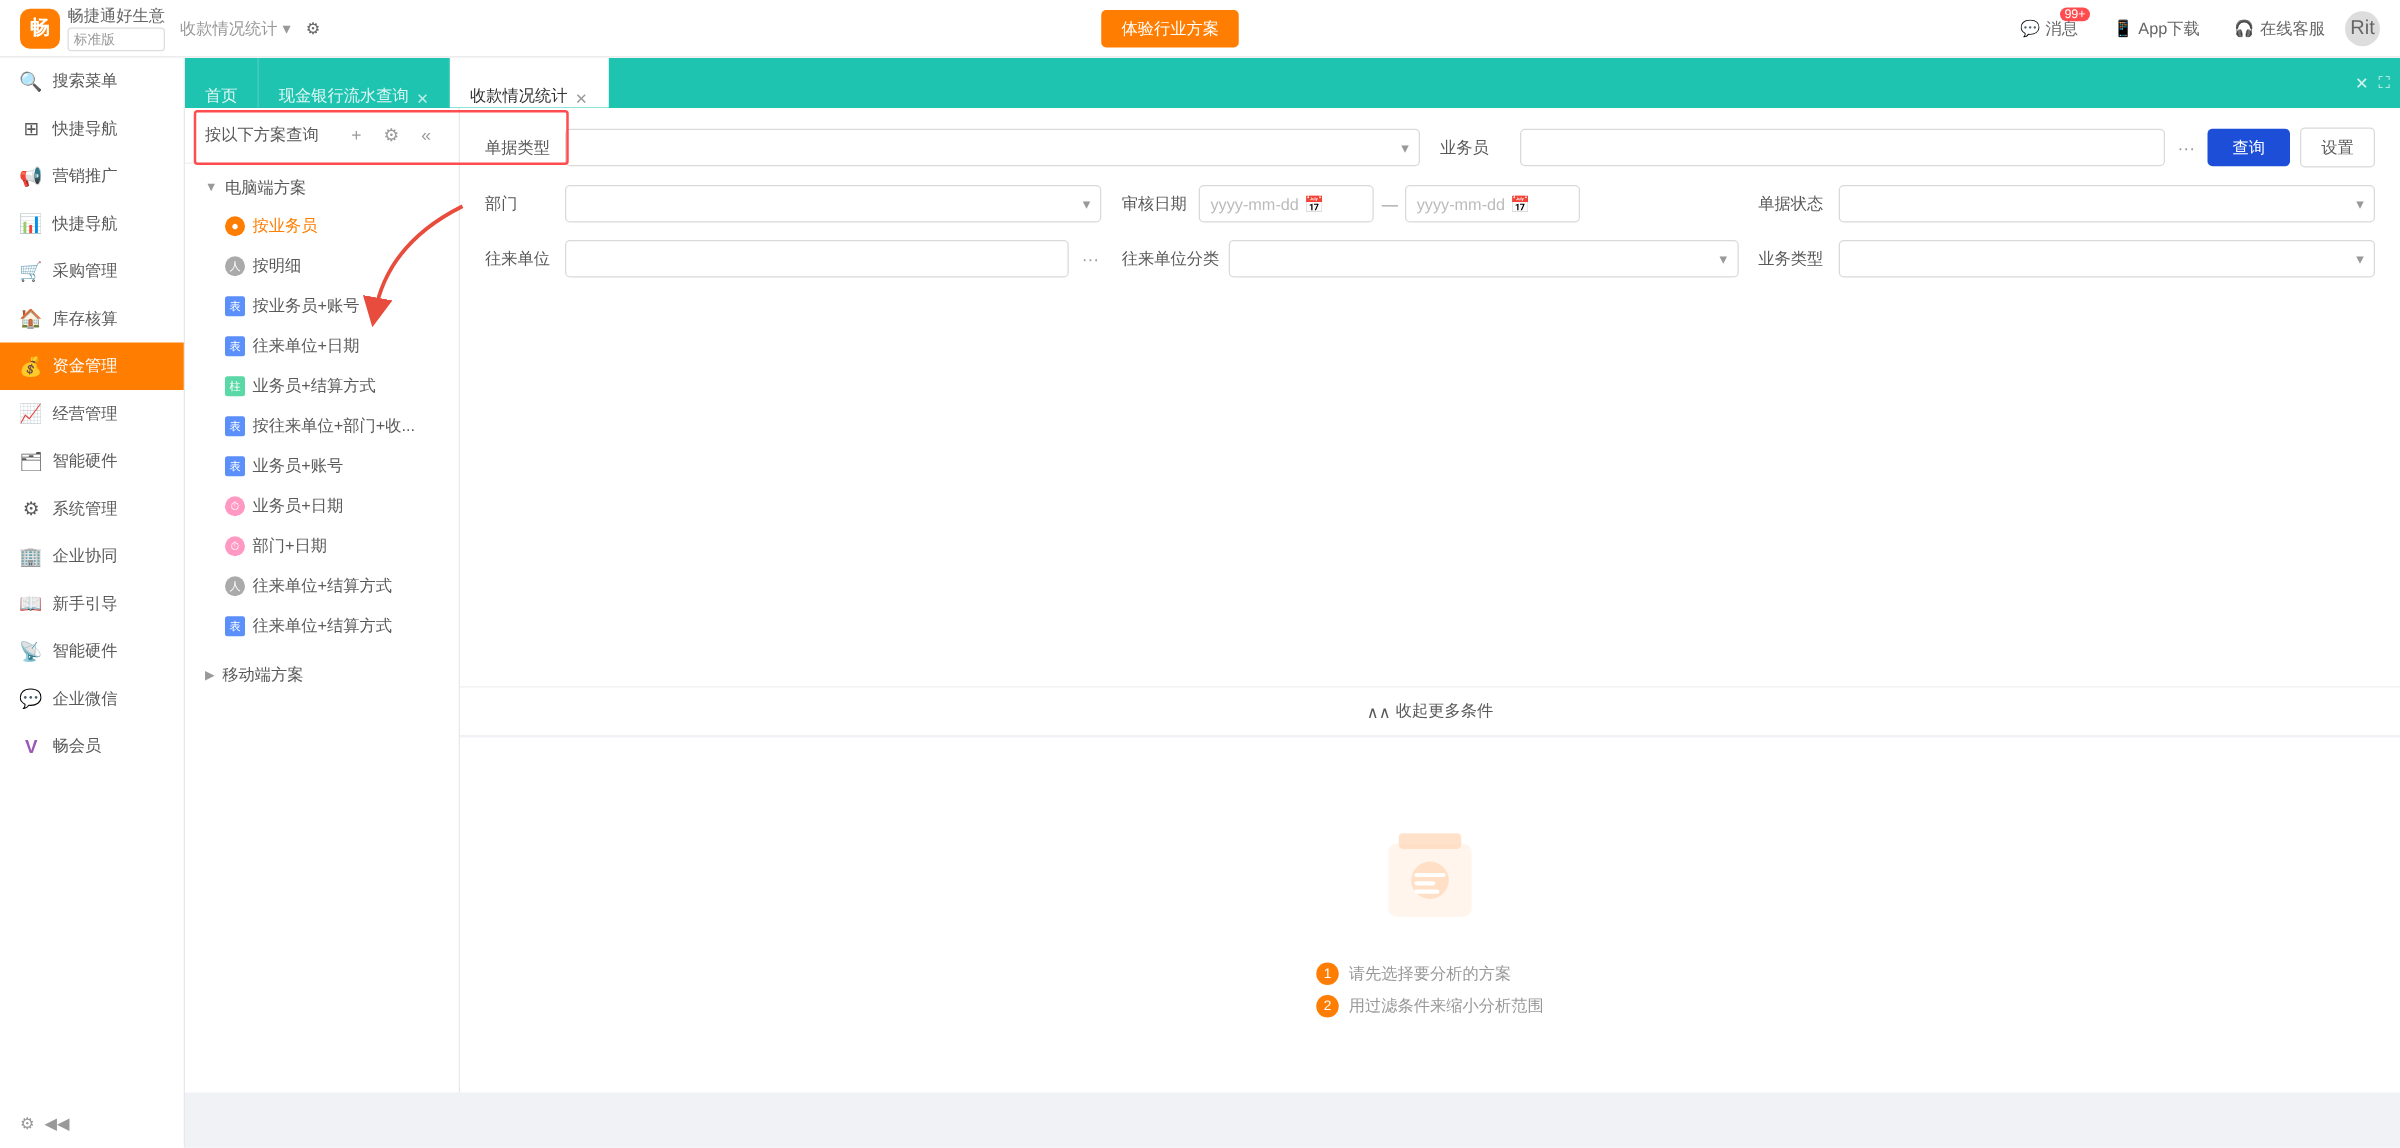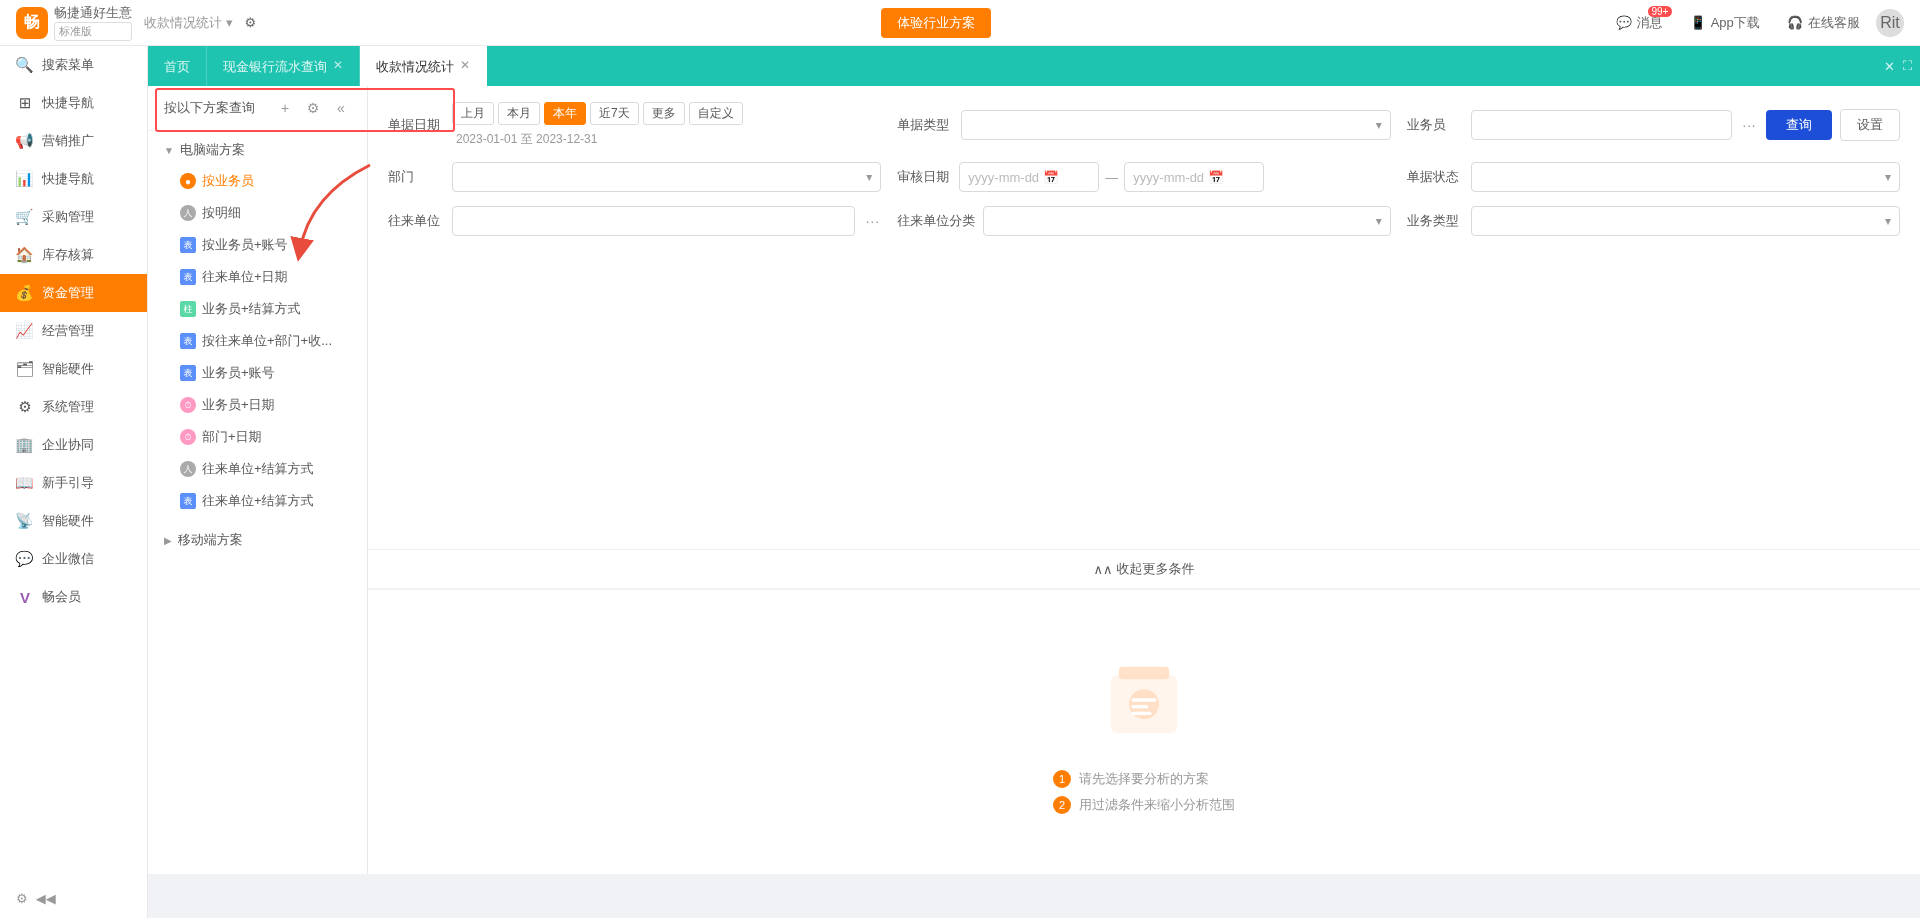--- a/index.html
+++ b/index.html
@@ -63,22 +63,22 @@
       top: 46px; left: 148px; right: 0;
       height: 40px;
       background: #1ec4b0;
       display: flex;
       align-items: center;
       z-index: 80;
     }
     .tab-item {
       height: 40px;
       display: flex;
-      align-items: flex-start;
-      padding: 12px 16px;
+      align-items: flex-end;
+      padding: 0 16px;
       cursor: pointer;
       color: rgba(255,255,255,0.85);
       font-size: 13px;
       gap: 6px;
       border-right: 1px solid rgba(255,255,255,0.2);
     }
     .tab-item.home { background: transparent; }
     .tab-item.active { background: #fff; color: #333; }
     .tab-close { font-size: 12px; color: rgba(255,255,255,0.7); cursor: pointer; }
     .tab-item.active .tab-close { color: #999; }
@@ -491,34 +491,20 @@
           <span class="arrow">▶</span>
           <span>移动端方案</span>
         </div>
       </div>
     </div>
 
     <div style="flex:1;display:flex;flex-direction:column;">
       <div class="filter-panel">
 
         <div class="filter-row">
-          <div class="filter-item" style="min-width:480px;gap:8px">
-            <span class="filter-label">单据日期</span>
-            <div style="display:flex;align-items:center;gap:6px;flex-wrap:wrap">
-              <div class="date-tabs">
-                <button class="date-tab">上月</button>
-                <button class="date-tab">本月</button>
-                <button class="date-tab active">本年</button>
-                <button class="date-tab">近7天</button>
-                <button class="date-tab">更多</button>
-                <button class="date-tab">自定义</button>
-              </div>
-              <span class="date-range-text">2023-01-01 至 2023-12-31</span>
-            </div>
-          </div>
           <div class="filter-item">
             <span class="filter-label">单据类型</span>
             <div class="filter-select" style="flex:1">
               <span></span>
               <span class="chevron-down">▾</span>
             </div>
           </div>
           <div class="filter-item" style="min-width:220px">
             <span class="filter-label">业务员</span>
             <div class="filter-select" style="flex:1">

